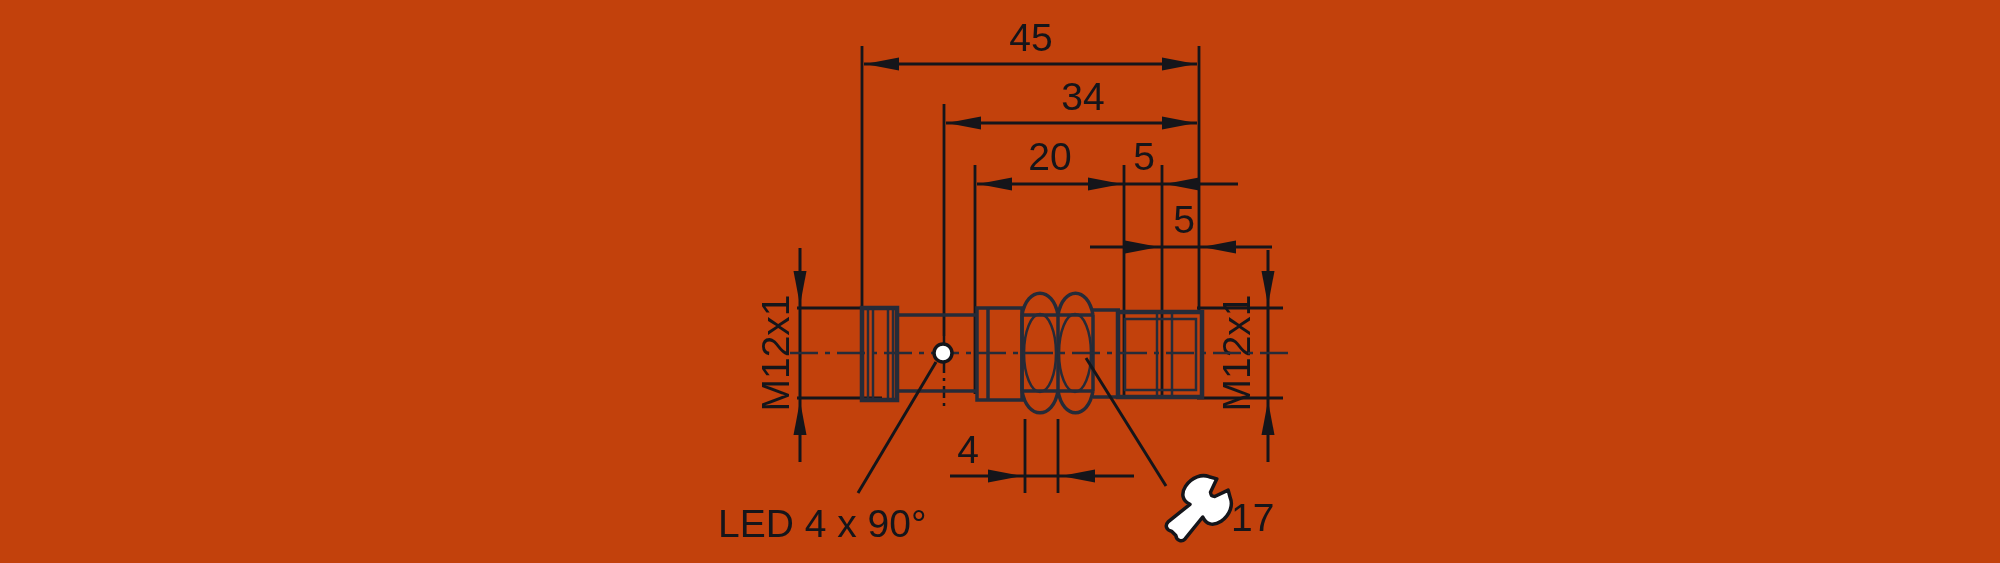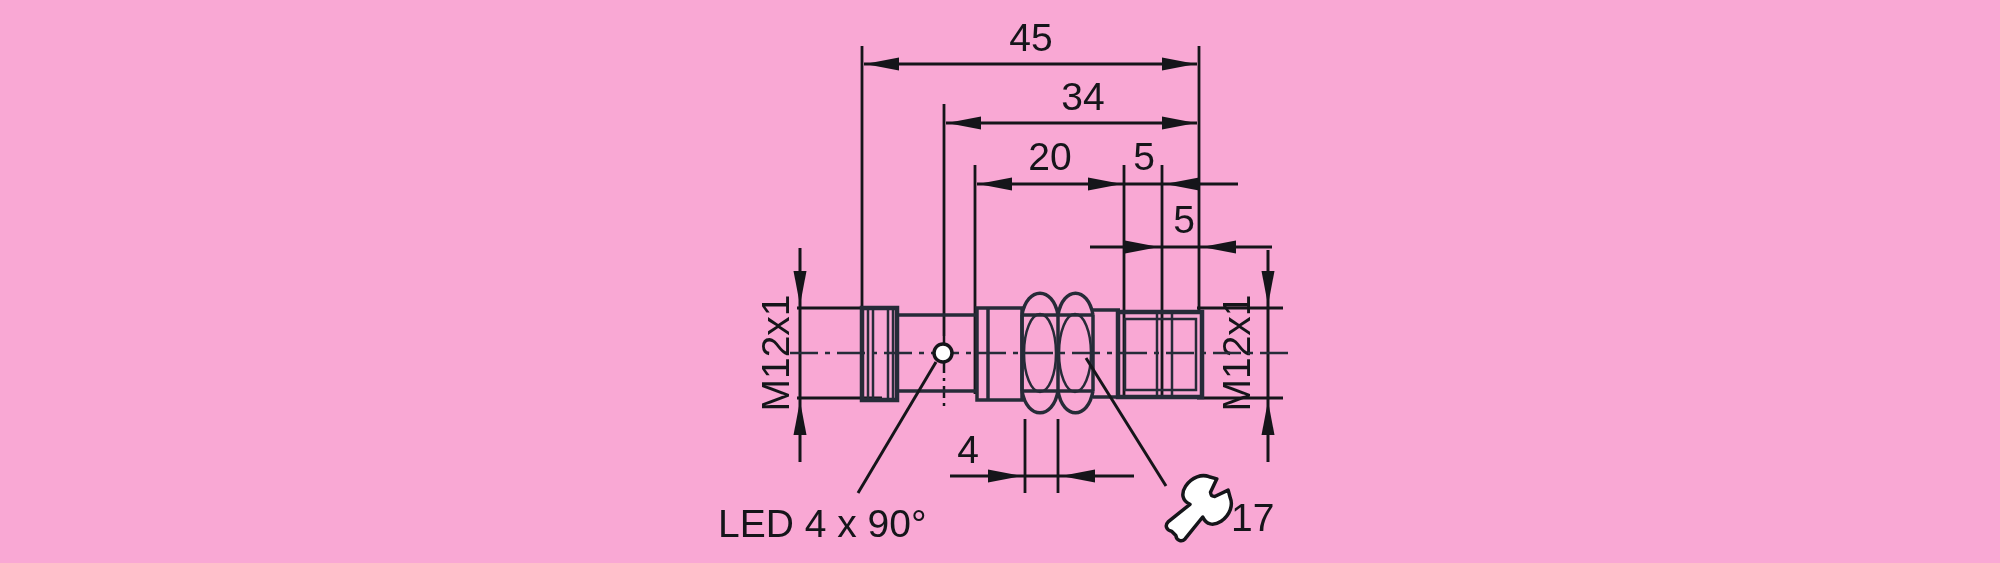--- a/index.html
+++ b/index.html
@@ -4,21 +4,21 @@
 <style>
   html, body {
     margin: 0;
     padding: 0;
     background: #ffffff;
   }
   .stage {
     position: relative;
     width: 2000px;
     height: 563px;
-    background: #f9a8d4;
+    background: #c2410c;
     overflow: hidden;
     font-family: "Liberation Sans", sans-serif;
   }
   svg text {
     font-family: "Liberation Sans", sans-serif;
     font-size: 39px;
     fill: #15151a;
   }
   .dimline  { stroke: #15151a; stroke-width: 3;   fill: none; }
   .extline  { stroke: #15151a; stroke-width: 2.8; fill: none; }

